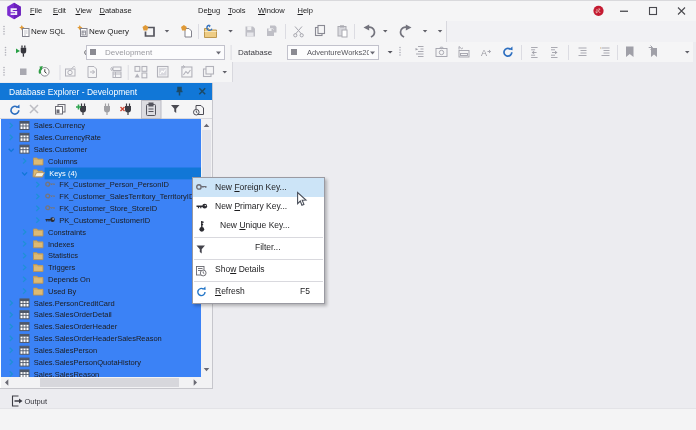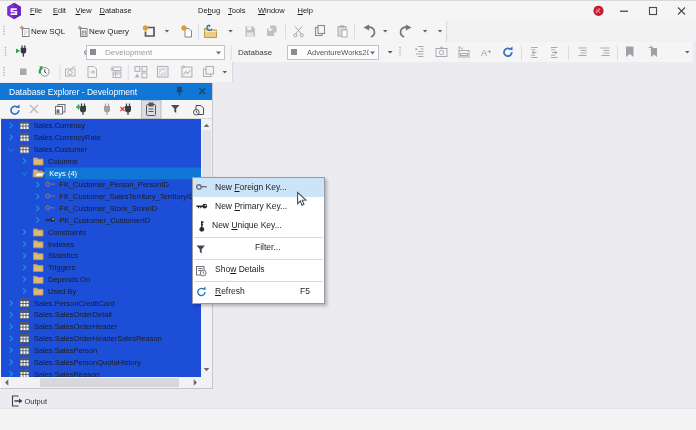--- a/index.html
+++ b/index.html
@@ -330,21 +330,21 @@
   <path d="M2.5 6 h5 M2.5 8.5 h5"></path>
  </g>
  <path d="M171 5 h8.5 l-3.3 3.8 v4.2 l-1.9 -1.4 v-2.8 Z" fill="#4a4a52"></path>
  <g transform="translate(193.5,3)" stroke="#4c4c55" fill="none">
   <path d="M2.5 2.5 h5 l2.5 2.5 v6.5 h-7.5 Z"></path>
   <circle cx="2.8" cy="9.2" r="2.8" fill="#f5f5f6"></circle>
   <path d="M2.8 7.6 v1.6 l1.2 0.9"></path>
  </g>
 </svg>
 
-<div class="abs" style="left:1px;top:119px;width:199.5px;height:259px;background:#1d4ed8;overflow:hidden;">
+<div class="abs" style="left:1px;top:119px;width:199.5px;height:259px;background:#3b82f6;overflow:hidden;">
     <svg width="200" height="259" style="position:absolute;left:0;top:0">
       <path d="M8.7 3.9 l2.7 2.6 -2.7 2.6" stroke="#1e90d6" stroke-width="1.3" fill="none"></path>
       <g transform="translate(18.5,2.0)">
         <rect x="0.5" y="0.5" width="9" height="8" fill="#fff" stroke="#4d5666" stroke-width="1"></rect>
         <rect x="0.5" y="0.5" width="9" height="2.2" fill="#4d5666"></rect>
         <path d="M3.5 2.5 v6 M6.5 2.5 v6 M0.5 5 h9" stroke="#4d5666" stroke-width="0.9" fill="none"></path>
       </g>
       <text x="32.8" y="9.2" font-size="7.5" fill="#1c1c1e" font-family="Liberation Sans">Sales.Currency</text>
       <path d="M8.7 15.729999999999999 l2.7 2.6 -2.7 2.6" stroke="#1e90d6" stroke-width="1.3" fill="none"></path>
       <g transform="translate(18.5,13.83)">
@@ -505,21 +505,21 @@
  <path d="M3.5 5.2 h4.5 v-1.7 l3.5 2.5 -3.5 2.5 v-1.7 h-4.5 Z" fill="#3c3c44"></path>
 </svg>
 <div class="t" style="left:24.5px;top:397px;font-size:7.5px;color:#33333a;">Output</div>
 
 <div class="abs" style="left:0;top:408px;width:696px;height:22px;background:#f4f4f5;border-top:1px solid #e3e3e7;box-sizing:border-box;"></div>
 
 <div class="abs" style="left:192px;top:177px;width:133px;height:127px;background:#fff;border:1px solid #9a9aa2;box-sizing:border-box;box-shadow:2px 2px 3px rgba(0,0,0,0.25);"></div>
 <div class="abs" style="left:193px;top:178px;width:131px;height:19px;background:#cce4f7;"></div>
 <div class="t" style="left:215px;top:182px;font-size:8.5px;">New <u>F</u>oreign Key...</div>
 <div class="t" style="left:215px;top:201px;font-size:8.5px;">New <u>P</u>rimary Key...</div>
-<div class="t" style="left:212px;top:220px;font-size:8.5px;">New <u>U</u>nique Key...</div>
+<div class="t" style="left:220px;top:220px;font-size:8.5px;">New <u>U</u>nique Key...</div>
 <div class="abs" style="left:194px;top:237px;width:129px;height:1px;background:#d9d9de;"></div>
 <div class="t" style="left:215px;top:242px;font-size:8.5px;margin-left:40px;">Filter...</div>
 <div class="abs" style="left:194px;top:259px;width:129px;height:1px;background:#d9d9de;"></div>
 <div class="t" style="left:215px;top:264px;font-size:8.5px;">Sho<u>w</u> Details</div>
 <div class="abs" style="left:194px;top:281px;width:129px;height:1px;background:#d9d9de;"></div>
 <div class="t" style="left:215px;top:286px;font-size:8.5px;"><u>R</u>efresh</div>
 <div class="t" style="left:300px;top:286px;font-size:8.5px;">F5</div>
 
 <svg class="abs" style="left:192px;top:177px" width="133" height="127" viewBox="0 0 133 127">
 

